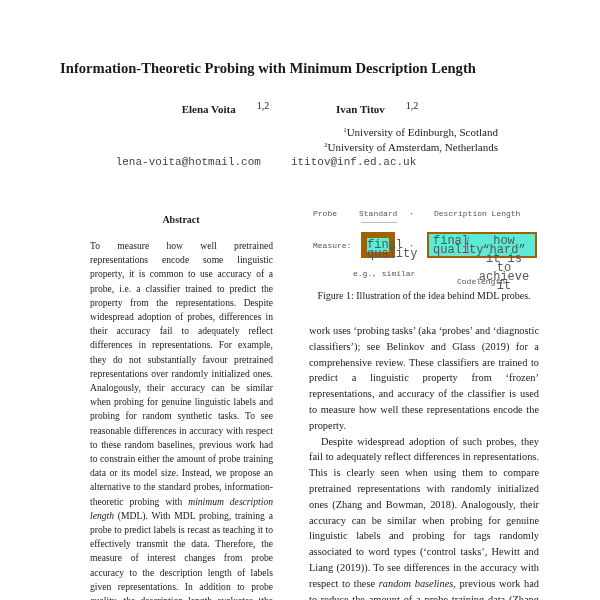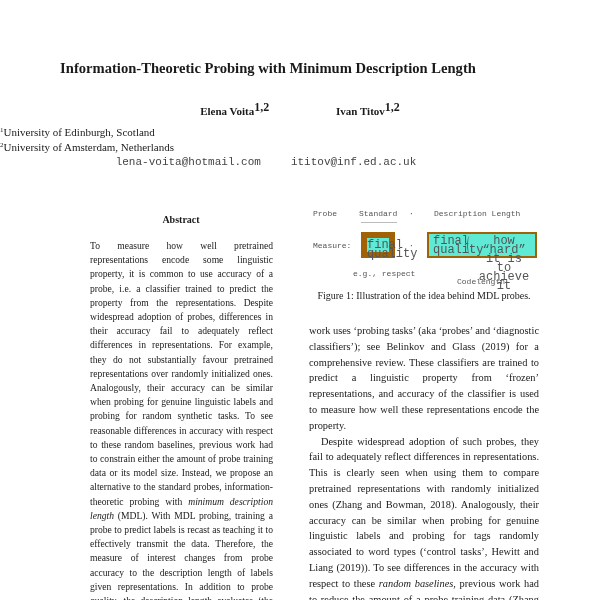--- a/index.html
+++ b/index.html
@@ -4,22 +4,22 @@
 <style>
   html, body { margin: 0; padding: 0; background: #ffffff; }
   body { width: 600px; height: 600px; overflow: hidden; position: relative;
          font-family: "Liberation Serif", "DejaVu Serif", serif; color: #1a1a1a; }
   .title { position: absolute; top: 60px; left: 0; width: 536px; text-align: center;
            font-weight: bold; font-size: 14.6px; letter-spacing: 0; }
   .authors { position: absolute; top: 100px; left: 0; width: 600px; text-align: center;
              font-size: 11px; font-weight: bold; }
   .author { display: inline-block; }
   .author + .author { margin-left: 64px; }
-  .author sup { font-weight: bold; font-size: 12px; vertical-align: 4px; }
-  .affil { position: absolute; left: 0; width: 548px; text-align: left; font-size: 11px; }
+  .author sup { font-weight: normal; font-size: 10px; vertical-align: 4px; margin-left: 21px; }
+  .affil { position: absolute; left: 0; width: 498px; text-align: right; font-size: 11px; }
   .affil sup { font-size: 7px; vertical-align: 4px; }
   .affil1 { top: 126px; }
   .affil2 { top: 141px; }
   .emails { position: absolute; top: 156px; left: 0; width: 532px; text-align: center;
             font-family: "Liberation Mono", "DejaVu Sans Mono", monospace; font-size: 11px; color: #444; }
   .emails span + span { margin-left: 30px; }
 
   .abs-head { position: absolute; top: 214px; left: 90px; width: 182px; text-align: center;
               font-weight: bold; font-size: 10px; }
   .left-col { position: absolute; top: 239px; left: 90px; width: 183px;
@@ -79,21 +79,21 @@
       <div>final</div>
       <div>quality</div>
     </div>
     <div style="position:absolute; left:38px; top:2px; width:4px; height:18px; border-left:1px solid #666; border-radius:50%;"></div>
     <div style="position:absolute; left:44px; top:3px; width:62px;">
       <div>how “hard” it is</div>
       <div>to achieve it</div>
     </div>
   </div>
 
-  <span class="fig-el" style="left:44px; top:64px;">e.g., respect</span>
+  <span class="fig-el" style="left:44px; top:64px;">e.g., similar</span>
   <span class="fig-el" style="left:148px; top:72px;">Codelength</span>
 </div>
 <div class="caption">Figure 1: Illustration of the idea behind MDL probes.</div>
 
 <div class="right-col">
   <p>work uses ‘probing tasks’ (aka ‘probes’ and ‘diagnostic classifiers’); see Belinkov and Glass (2019) for a comprehensive review. These classifiers are trained to predict a linguistic property from ‘frozen’ representations, and accuracy of the classifier is used to measure how well these representations encode the property.</p>
   <p class="indent"><span>Despite widespread adoption of such probes, they fail to adequately reflect differences in representations. This is clearly seen when using them to compare pretrained representations with randomly initialized ones (Zhang and Bowman, 2018). Analogously, their accuracy can be similar when probing for genuine linguistic labels and probing for tags randomly associated to word types (‘control tasks’, Hewitt and Liang (2019)). To see differences in the accuracy with respect to these </span><em>random baselines</em><span>, previous work had to reduce the amount of a probe training data (Zhang and Bowman, 2018) or use smaller models for probes (Hewitt and Liang,</span></p>
 </div>
 
 </body></html>

